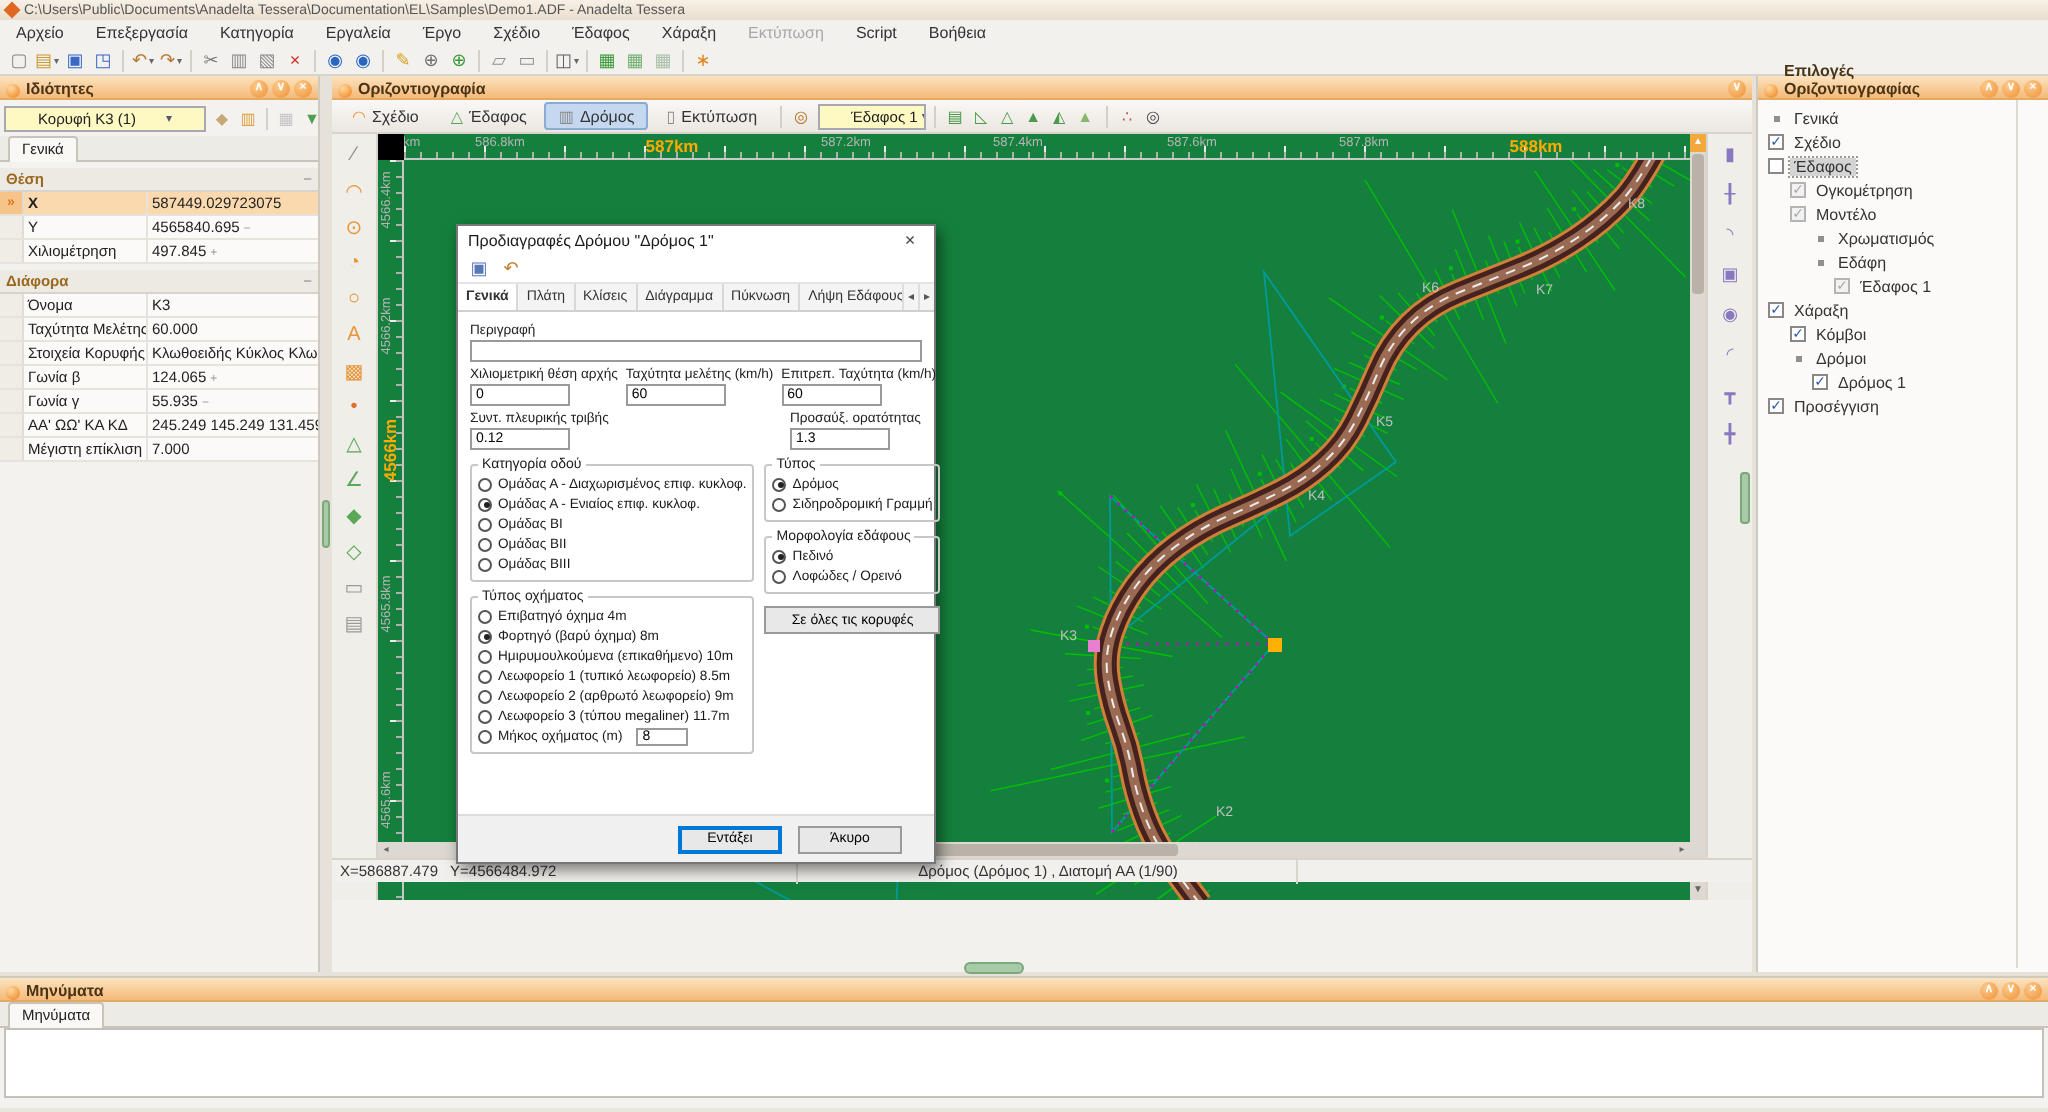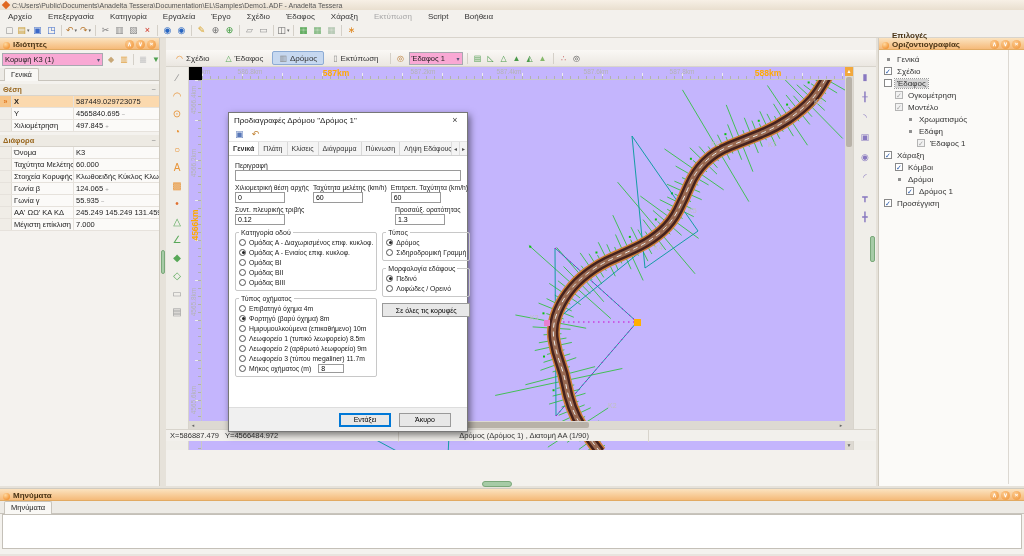--- a/index.html
+++ b/index.html
@@ -21,21 +21,21 @@
 
 .phead{height:12px;background:linear-gradient(#fbe3c0,#f5ba79);display:flex;align-items:flex-end;padding:0 3px;font-size:8px;font-weight:bold;color:#4a3415;border-bottom:1px solid #e2aa62}
 .pdot{width:7px;height:7px;border-radius:50%;background:radial-gradient(circle at 35% 30%,#ffd9a0,#ee7f15);margin-right:3px;flex:none}
 .pbtns{margin-left:auto;display:flex;gap:2px}
 .pbtn{width:9px;height:9px;border-radius:50%;background:radial-gradient(circle at 35% 30%,#fcc98d,#ef9234);color:#fff;font-size:6px;line-height:9px;text-align:center;font-weight:bold}
 
 #main{position:absolute;left:0;top:38px;width:1024px;height:448px}
 
 #props{position:absolute;left:0;top:0;width:160px;height:448px;background:#f4f2ee;border-right:1px solid #cfcabf}
 .selrow{display:flex;align-items:center;gap:2px;padding:2px;height:18px}
-.combo{display:inline-flex;align-items:center;justify-content:space-between;background:#f9a8d4;border:1px solid #a8a8b0;height:13px;font-size:7.5px;padding:0 2px;white-space:nowrap;overflow:hidden}
+.combo{display:inline-flex;align-items:center;justify-content:space-between;background:#fef9c3;border:1px solid #a8a8b0;height:13px;font-size:7.5px;padding:0 16px;white-space:nowrap;overflow:hidden}
 #obj-combo{width:101px;flex:none}
 .combo i{font-size:6px;color:#557;margin-left:2px}
 .ptabrow{height:13px;border-bottom:1px solid #c8c4bc;padding-left:4px;background:#edebe6}
 .ptab-s{display:inline-block;height:13px;line-height:12px;padding:0 6px;background:#f9f8f5;border:1px solid #c8c4bc;border-bottom:none;border-radius:2px 2px 0 0;font-size:7.5px}
 #props-table{font-size:7.5px}
 .psec{display:flex;height:12px;line-height:12px;background:#edeae3;border-bottom:1px solid #d8d4cc;padding:0 3px;margin-top:3px}
 .psec-t{color:#9a6820;font-weight:bold}
 .psec-c{margin-left:auto;color:#888}
 .prow{display:flex;height:12px;line-height:12px;border-bottom:1px solid #e6e2dc;background:#fbfaf8}
 .prow.sel{background:#fbd9ae}
@@ -53,21 +53,21 @@
 
 #plan{position:absolute;left:166px;top:0;width:710px;height:448px;background:#f3f1ed}
 #plan-tabbar{position:absolute;left:0;top:12px;width:710px;height:17px;background:linear-gradient(#faf8f5,#ebe7e1);border-bottom:1px solid #d8d4cc;display:flex;align-items:center;gap:2px;padding:0 3px;font-size:8px}
 .ptab{display:inline-flex;align-items:center;gap:3px;height:14px;padding:0 6px;border:1px solid transparent;border-radius:2px;color:#333}
 .ptab b{font-size:8px}
 .ptab.active{background:#c6d8f0;border-color:#8cabd4}
 #surface-combo{width:54px}
 #plan-work{position:absolute;left:0;top:29px;width:710px;height:383px;background:#000}
 #ltools{position:absolute;left:0;top:0;width:23px;height:383px;background:#f0eee9;border-right:1px solid #d8d4cc;display:flex;flex-direction:column;align-items:center;padding-top:2px;gap:1px}
 .lti{width:18px;height:17px;display:flex;align-items:center;justify-content:center;font-size:10px}
-#canvasblock{position:absolute;left:23px;top:0;width:784px;height:383px;background:#c4b5fd}
+#canvasblock{position:absolute;left:23px;top:0;width:784px;height:383px;background:#15803d}
 #corner{position:absolute;left:0;top:0;width:13px;height:13px;background:#000}
 #hruler{position:absolute;left:13px;top:0;width:643px;height:13px;border-bottom:1px solid #c8c8c8;background-image:repeating-linear-gradient(90deg,#b0b0b0 0 1px,transparent 1px 8px),repeating-linear-gradient(90deg,#ececec 0 1px,transparent 1px 40px);background-size:100% 3px,100% 6px;background-position:left bottom,left bottom;background-repeat:no-repeat}
 .hlab{position:absolute;top:1px;transform:translateX(-50%);font-size:6.5px;color:#b4b4b4;white-space:nowrap}
 .hlab.maj{font-size:8.5px;color:#ffaa00;font-weight:bold}
 #vruler{position:absolute;left:0;top:13px;width:13px;height:370px;border-right:1px solid #c8c8c8;background-image:repeating-linear-gradient(180deg,#b0b0b0 0 1px,transparent 1px 8px),repeating-linear-gradient(180deg,#ececec 0 1px,transparent 1px 40px);background-size:3px 100%,6px 100%;background-position:right top,right top;background-repeat:no-repeat}
 .vlab{position:absolute;left:1px;writing-mode:vertical-rl;transform:translateY(-50%) rotate(180deg);font-size:6.5px;color:#b4b4b4;white-space:nowrap}
 .vlab.maj{font-size:8.5px;color:#ffaa00;font-weight:bold}
 #draw{position:absolute;left:13px;top:13px}
 #vscroll{position:absolute;left:679px;top:0;width:8px;height:383px;background:#ddd9d2;display:flex;flex-direction:column;align-items:center;font-size:5px;color:#666}
 .sbtn{width:8px;height:9px;line-height:9px;text-align:center;flex:none}
@@ -335,20 +335,27 @@
           <span class="pval">7.000</span>
         </div>
       </div>
   </div>
 
   <div id="lsplit">
       <span class="grip"></span>
     </div>
 
   <div id="plan">
+    <div class="phead">
+      <span class="pdot"></span>
+      <span>Οριζοντιογραφία</span>
+      <span class="pbtns one">
+          <span class="pbtn">∨</span>
+        </span>
+    </div>
     <div id="plan-tabbar">
       <span id="plan-tabs" style="display:flex;gap:2px">
           <span class="ptab">
             <b style="color: rgb(232, 149, 58);">◠</b>
             <span>Σχέδιο</span>
           </span>
           <span class="ptab">
             <b style="color: rgb(88, 168, 88);">△</b>
             <span>Έδαφος</span>
           </span>

